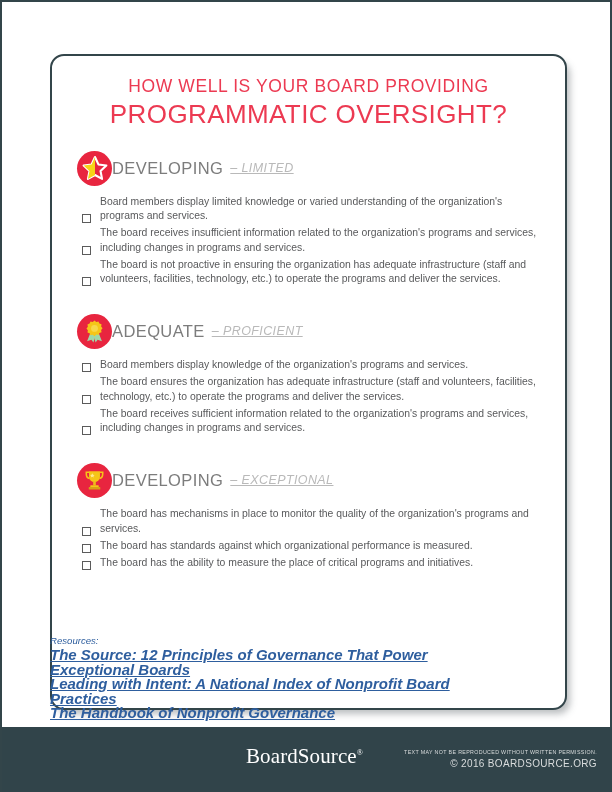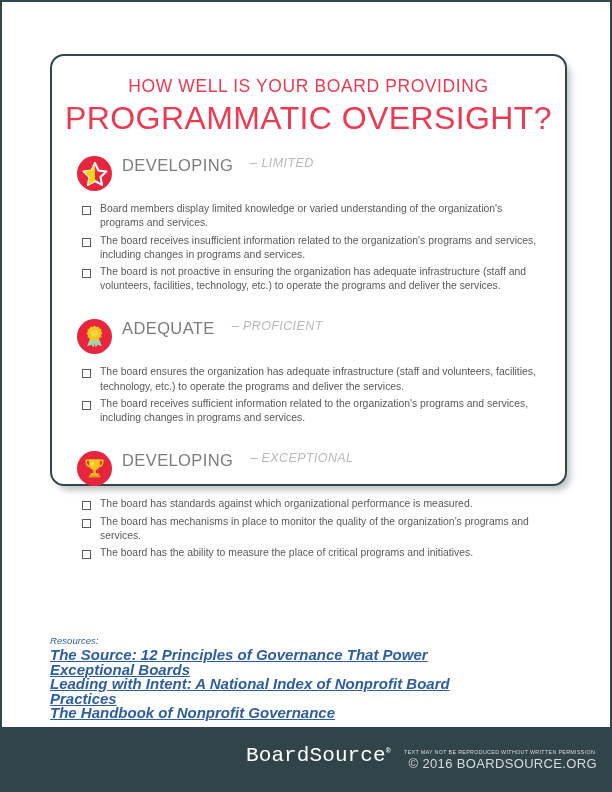--- a/index.html
+++ b/index.html
@@ -24,59 +24,59 @@
     border-right: 2px solid #33454a;
     border-top: 2px solid #33454a;
     background: #ffffff;
   }
   
   .card {
     position: absolute;
     left: 48px;
     top: 52px;
     width: 517px;
-    height: 432px;
+    height: 656px;
     box-sizing: border-box;
     background: #ffffff;
     border: 2px solid #33454a;
     border-radius: 14px;
     box-shadow: 5px 6px 7px -2px rgba(60,70,75,0.35);
   }
   
   .title-block {
     text-align: center;
     padding-top: 20px;
   }
   .title-line1 {
     color: #ec3a52;
     font-size: 17.5px;
     letter-spacing: 0.6px;
     font-weight: 400;
     line-height: 1.25;
   }
   .title-line2 {
     color: #ec3a52;
-    font-size: 32px;
+    font-size: 26px;
     letter-spacing: 0.4px;
     font-weight: 400;
     line-height: 1.2;
     margin-top: 1px;
   }
   
   .section {
     padding: 0 26px 0 25px;
   }
   .sec-developing { margin-top: 19px; }
   .sec-adequate   { margin-top: 26px; }
   .sec-excelling  { margin-top: 26px; }
 
   .sec-head {
     display: flex;
-    align-items: flex-start;
-    gap: 10px;
+    align-items: center;
+    gap: 0;
     height: 38px;
   }
   .sec-icon {
     width: 35px;
     height: 35px;
     flex: 0 0 35px;
     border-radius: 50%;
     background: #e8253f;
     display: flex;
     align-items: center;
@@ -90,29 +90,30 @@
     letter-spacing: 0.4px;
     white-space: nowrap;
   }
   .sec-sub {
     font-size: 12.5px;
     color: #b9b9b9;
     font-style: italic;
     letter-spacing: 0.4px;
     white-space: nowrap;
     margin-left: 7px;
+    text-decoration: underline;
   }
   
   .checklist {
     margin-top: 8px;
     padding-left: 5px;
   }
   .check-item {
     display: flex;
-    align-items: flex-start;
+    align-items: flex-end;
     margin-bottom: 3px;
   }
   .checkbox {
     flex: 0 0 9px;
     width: 9px;
     height: 9px;
     margin-top: 4px;
     margin-right: 9px;
     border: 1.4px solid #5b5b5b;
     background: #ffffff;
@@ -157,21 +158,21 @@
     height: 67px;
     background: #31444a;
     display: flex;
     align-items: center;
   }
   .footer-logo {
     position: absolute;
     left: 244px;
     top: 17px;
     color: #ffffff;
-    font-family: Liberation Mono, monospace;
+    font-family: Liberation Serif, serif;
     font-size: 21px;
     letter-spacing: 0.1px;
     text-align: center;
   }
   .footer-logo sup {
     font-size: 8px;
     vertical-align: super;
     top: -0.7em;
   }
   .footer-legal {
@@ -180,21 +181,21 @@
     top: 21px;
     text-align: right;
     color: #d9dcdd;
   }
   .legal-line1 {
     font-size: 5.3px;
     letter-spacing: 0.35px;
     line-height: 9px;
   }
   .legal-line2 {
-    font-size: 13px;
+    font-size: 10px;
     letter-spacing: 0.35px;
     line-height: 12px;
     margin-top: 1px;
   }
 </style>
 </head>
 <body>
 
 <div class="page">
 
@@ -246,20 +247,24 @@
             <path d="M16 2 l2.3 1.7 2.8-.6 1.2 2.6 2.7 1.1-.5 2.8 1.8 2.2-1.8 2.2.5 2.8-2.7 1.1-1.2 2.6-2.8-.6L16 22l-2.3-1.7-2.8.6-1.2-2.6-2.7-1.1.5-2.8L5.7 12l1.8-2.2-.5-2.8 2.7-1.1 1.2-2.6 2.8.6z" fill="#f5c518"></path>
             <circle cx="16" cy="12" r="4.4" fill="#f7d84a"></circle>
           </svg>
         </span>
         <span class="sec-title">ADEQUATE</span>
         <span class="sec-sub">– PROFICIENT</span>
       </div>
       <div class="checklist">
         <div class="check-item">
           <span class="checkbox"></span>
+          <span class="check-text">Board members display knowledge of the organization's programs and services.</span>
+        </div>
+        <div class="check-item">
+          <span class="checkbox"></span>
           <span class="check-text">The board ensures the organization has adequate infrastructure (staff and volunteers, facilities, technology, etc.) to operate the programs and deliver the services.</span>
         </div>
         <div class="check-item">
           <span class="checkbox"></span>
           <span class="check-text">The board receives sufficient information related to the organization's programs and services, including changes in programs and services.</span>
         </div>
       </div>
     </div>
 
     <div class="section sec-excelling">
@@ -274,25 +279,25 @@
             <rect x="8.6" y="24.4" width="14.8" height="3.2" rx="0.8" fill="#d9a015"></rect>
             <path d="M13.2 6.6 l.9 2 2.1.2 -1.6 1.4 .5 2.1 -1.9-1.1 -1.9 1.1 .5-2.1 -1.6-1.4 2.1-.2z" fill="#fff0a8" opacity="0.85"></path>
           </svg>
         </span>
         <span class="sec-title">DEVELOPING</span>
         <span class="sec-sub">– EXCEPTIONAL</span>
       </div>
       <div class="checklist">
         <div class="check-item">
           <span class="checkbox"></span>
+          <span class="check-text">The board has mechanisms in place to monitor the quality of the organization's programs and services.</span>
+        </div>
+        <div class="check-item">
+          <span class="checkbox"></span>
           <span class="check-text">The board has standards against which organizational performance is measured.</span>
-        </div>
-        <div class="check-item">
-          <span class="checkbox"></span>
-          <span class="check-text">The board has mechanisms in place to monitor the quality of the organization's programs and services.</span>
         </div>
         <div class="check-item">
           <span class="checkbox"></span>
           <span class="check-text">The board has the ability to measure the place of critical programs and initiatives.</span>
         </div>
       </div>
     </div>
 
   </div>
 

